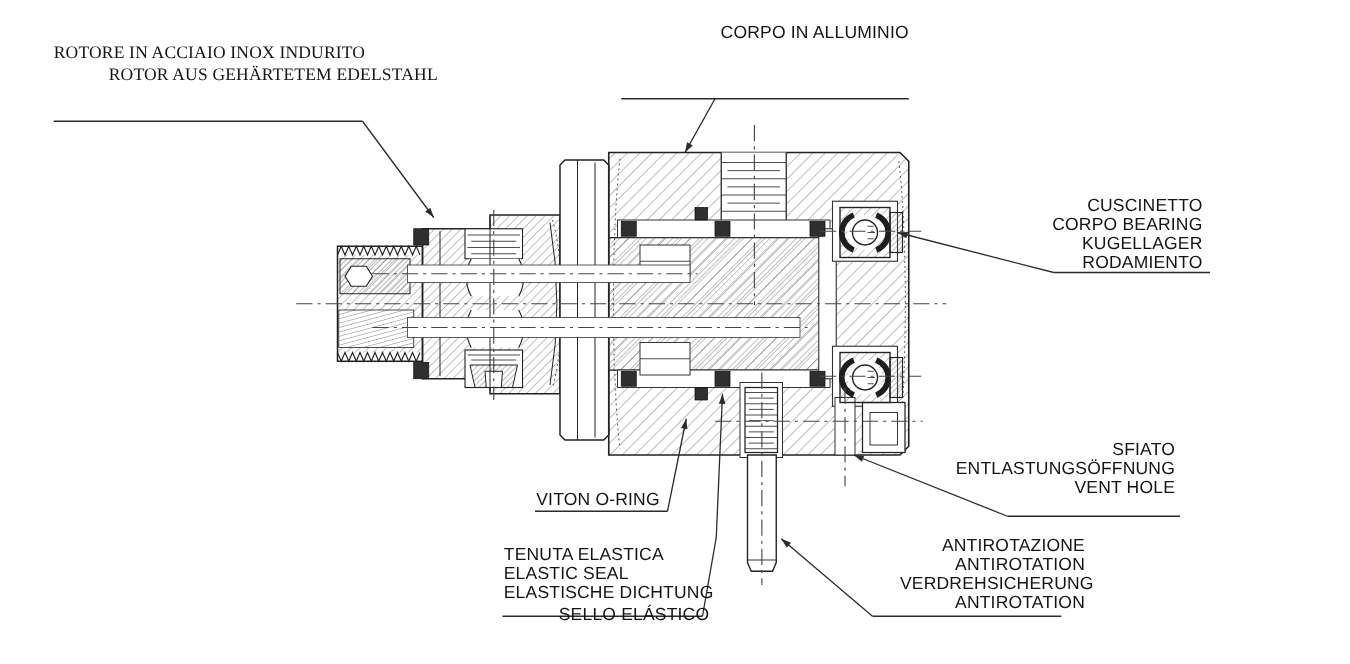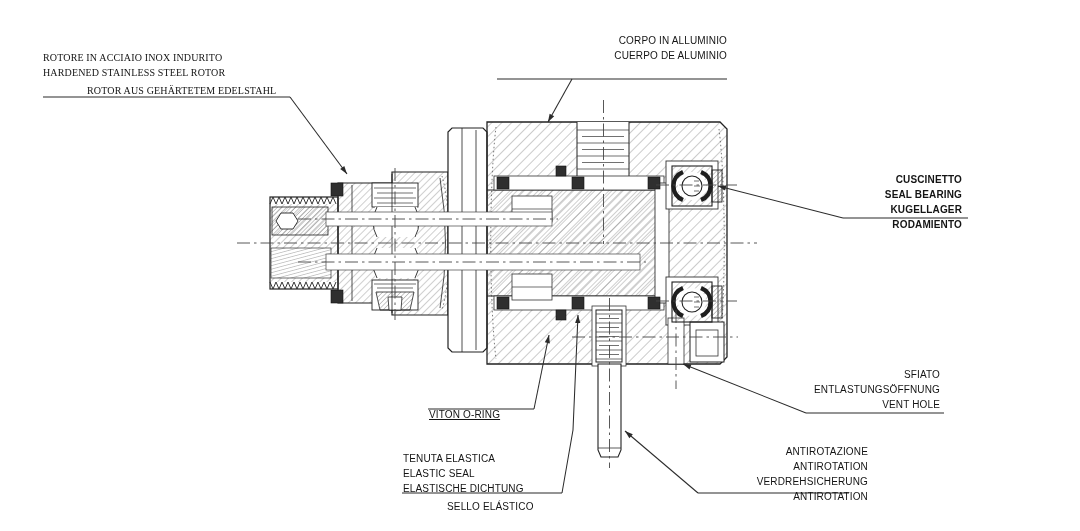--- a/index.html
+++ b/index.html
@@ -1,20 +1,20 @@
 <!DOCTYPE html>
 <html><head>
 <meta charset="utf-8">
 <style>
   html,body{margin:0;padding:0;background:#ffffff;}
   #stage{position:relative;width:1080px;height:531px;background:#ffffff;overflow:hidden;
          font-family:"Liberation Sans","DejaVu Sans",sans-serif;}
   #drawing{position:absolute;left:0;top:0;}
-  .label{position:absolute;font-size:10px;line-height:15px;color:#141414;
-         letter-spacing:.15px;white-space:nowrap;margin-top:15px;}
+  .label{position:absolute;font-size:14px;line-height:15px;color:#141414;
+         letter-spacing:.15px;white-space:nowrap;}
   .label.right{text-align:right;}
   .label .ln{display:block;}
   .label .ln.gap{margin-top:3px;padding-left:44px;}
 </style>
 </head>
 <body>
 <div id="stage">
 
 <svg id="drawing" width="1080" height="531" viewBox="0 0 1080 531" xmlns="http://www.w3.org/2000/svg">
   <defs>
@@ -215,43 +215,41 @@
     <polygon points="718,186 726.4,185.5 725.1,190.5"></polygon>
     <polygon points="683,364 691.4,364.5 689.5,369.4"></polygon>
     <polygon points="549,335 549.9,343.4 544.8,342.3"></polygon>
     <polygon points="578,315 580.3,323.1 575.1,322.9"></polygon>
     <polygon points="625,431 632.8,434.2 629.4,438.2"></polygon>
   </g>
 </svg>
 
 <div class="label" style="left:43px;top:35px;font-family:Liberation Serif, serif;">
   <span class="ln">ROTORE IN ACCIAIO INOX INDURITO</span>
-  <span class="ln">HARDENED STAINLESS STEEL ROTOR</span>
   <span class="ln gap">ROTOR AUS GEHÄRTETEM EDELSTAHL</span>
 </div>
 
 <div class="label right" style="left:500px;top:18px;width:227px;">
   <span class="ln">CORPO IN ALLUMINIO</span>
-  <span class="ln">CUERPO DE ALUMINIO</span>
-</div>
-
-<div class="label right" style="left:820px;top:157px;width:142px;font-weight:bold;">
+</div>
+
+<div class="label right" style="left:820px;top:157px;width:142px;">
   <span class="ln">CUSCINETTO</span>
-  <span class="ln">SEAL BEARING</span>
+  <span class="ln">CORPO BEARING</span>
   <span class="ln">KUGELLAGER</span>
   <span class="ln">RODAMIENTO</span>
 </div>
 
 <div class="label right" style="left:760px;top:352px;width:180px;">
   <span class="ln">SFIATO</span>
   <span class="ln">ENTLASTUNGSÖFFNUNG</span>
   <span class="ln">VENT HOLE</span>
 </div>
 
-<div class="label" style="left:429px;top:392px;text-decoration:underline;">
+<div class="label" style="left:429px;top:392px;">
   <span class="ln">VITON O-RING</span>
 </div>
 
 <div class="label" style="left:403px;top:436px;">
   <span class="ln">TENUTA ELASTICA</span>
   <span class="ln">ELASTIC SEAL</span>
   <span class="ln">ELASTISCHE DICHTUNG</span>
   <span class="ln gap">SELLO ELÁSTICO</span>
 </div>
 

